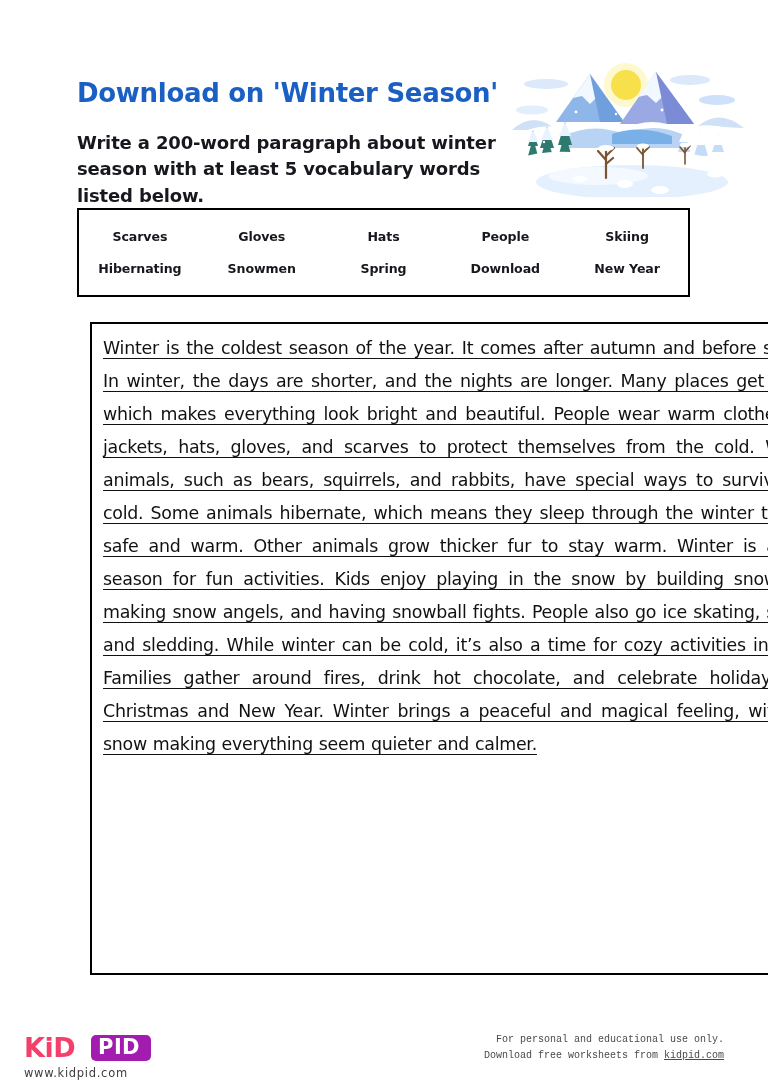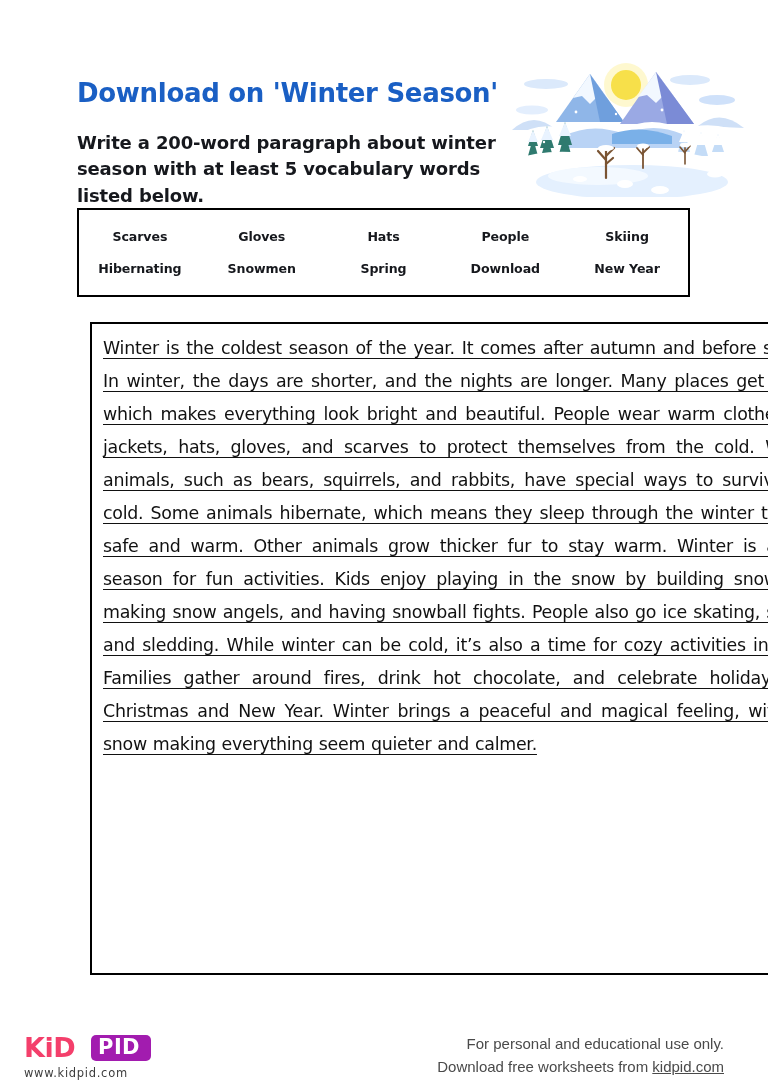--- a/index.html
+++ b/index.html
@@ -161,22 +161,22 @@
     font-size: 11.5px;
     color: #3d3d3d;
     letter-spacing: 0.7px;
     margin-top: 5px;
   }
   .footer-note {
     position: absolute;
     right: 44px;
     top: 10px;
     text-align: right;
-    font-family: Liberation Sans, sans-serif;
-    font-size: 15px;
+    font-family: Liberation Mono, monospace;
+    font-size: 10px;
     color: #4a4a4a;
     line-height: 1.55;
   }
   .footer-link {
     color: #4a4a4a;
     text-decoration: underline;
   }
 </style>
 </head>
 <body>

